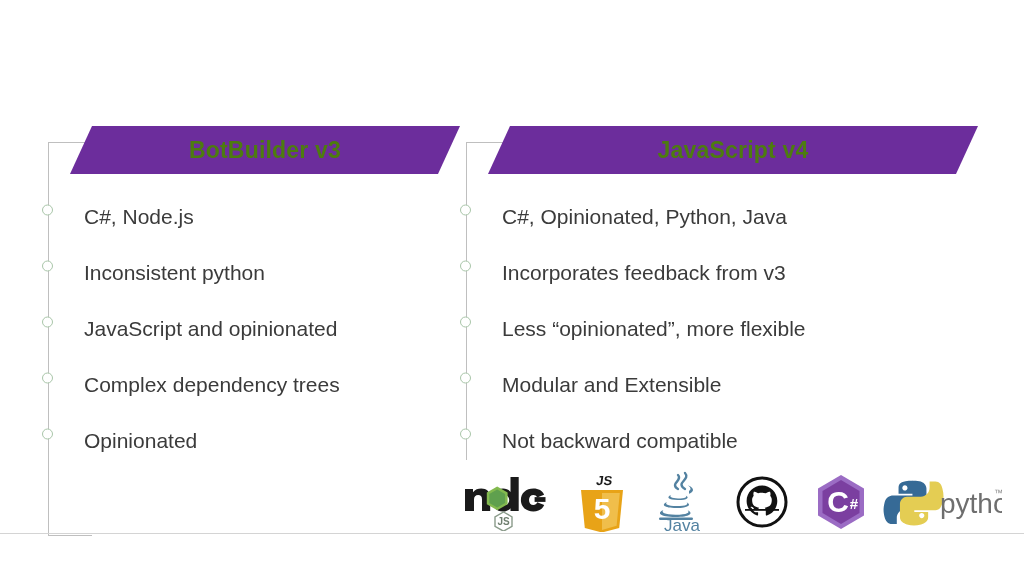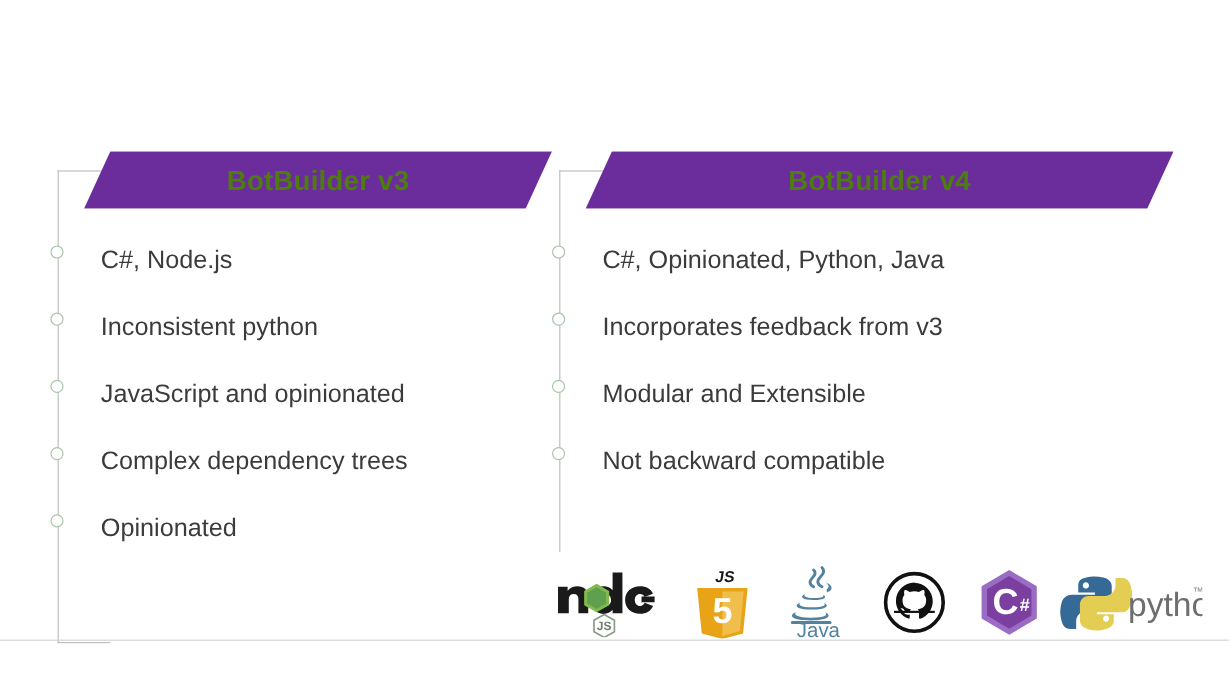--- a/index.html
+++ b/index.html
@@ -200,31 +200,35 @@
   </div>
 
   <div class="column right">
     <div class="rail">
       <div class="rail-cap top"></div>
 
     </div>
 
     <div class="banner">
       <div class="shape"></div>
-      <div class="banner-label">BotBuilder v4</div>
+      <div class="banner-label">JavaScript v4</div>
     </div>
 
     <div class="bullets">
       <div class="bullet-row">
         <span class="bullet-dot"></span>
         <span class="bullet-text">C#, Opinionated, Python, Java</span>
       </div>
       <div class="bullet-row">
         <span class="bullet-dot"></span>
         <span class="bullet-text">Incorporates feedback from v3</span>
+      </div>
+      <div class="bullet-row">
+        <span class="bullet-dot"></span>
+        <span class="bullet-text">Less “opinionated”, more flexible</span>
       </div>
       <div class="bullet-row">
         <span class="bullet-dot"></span>
         <span class="bullet-text">Modular and Extensible</span>
       </div>
       <div class="bullet-row">
         <span class="bullet-dot"></span>
         <span class="bullet-text">Not backward compatible</span>
       </div>
     </div>

